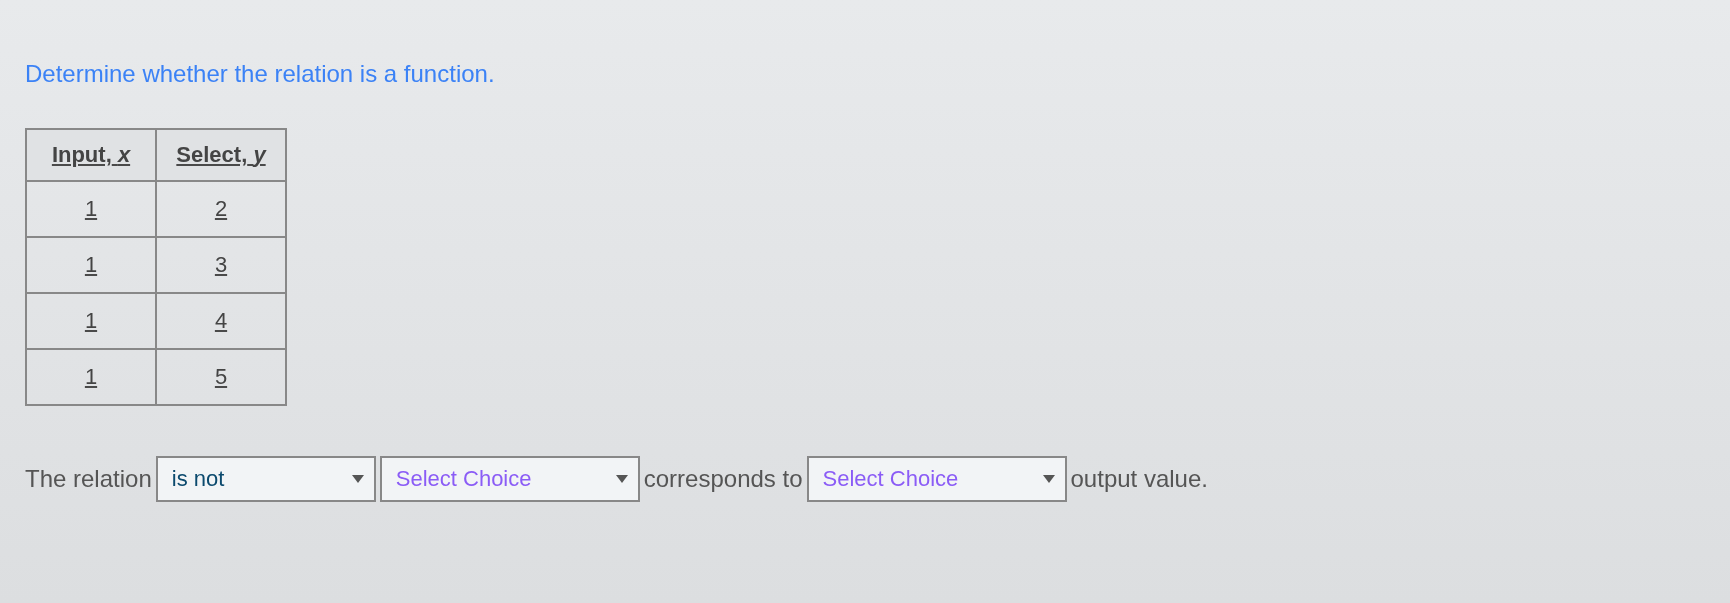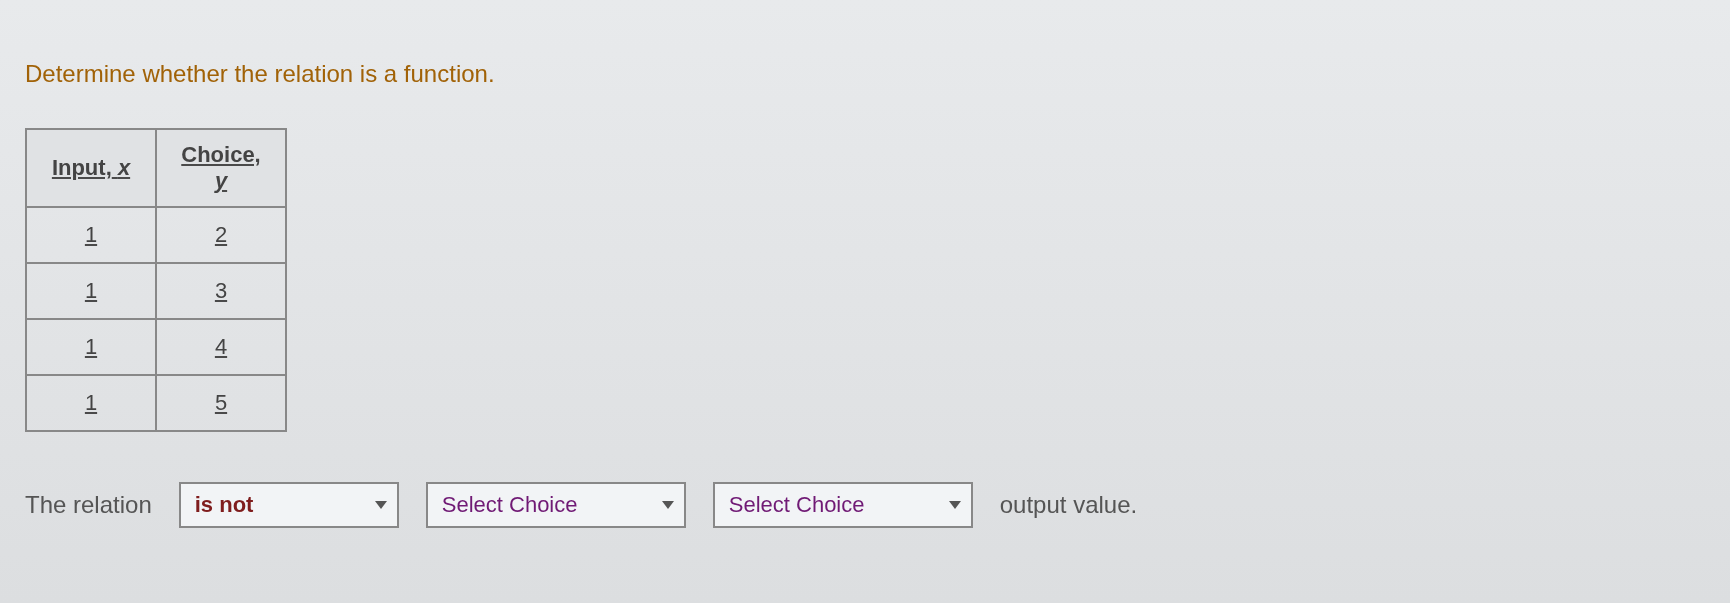--- a/index.html
+++ b/index.html
@@ -11,21 +11,21 @@
       font-family: Arial, Helvetica, sans-serif;
       background: linear-gradient(to bottom, #e8eaec 0%, #dcdee0 100%);
       width: 1730px;
       height: 603px;
       padding: 30px 25px 25px 25px;
       color: #4a4a4a;
       position: relative;
     }
     .question-text {
       font-size: 24px;
-      color: #a16207;
+      color: #3b82f6;
       font-weight: 500;
       margin-bottom: 40px;
       margin-top: 30px;
     }
     .data-table {
       border-collapse: collapse;
       margin-bottom: 50px;
       text-decoration: underline;
     }
     .data-table th,
@@ -44,21 +44,21 @@
     .data-table th .var {
       font-style: italic;
     }
     .data-table td {
       padding: 14px 18px;
       width: 130px;
     }
     .answer-row {
       display: flex;
       align-items: center;
-      gap: 27px;
+      gap: 4px;
       font-size: 24px;
       color: #555;
       flex-wrap: nowrap;
       white-space: nowrap;
     }
     .select-box {
       display: inline-flex;
       align-items: center;
       justify-content: space-between;
       border: 2px solid #888;
@@ -68,25 +68,24 @@
       cursor: pointer;
       min-width: 200px;
     }
     .select-box.narrow {
       min-width: 220px;
     }
     .select-box.wide {
       min-width: 260px;
     }
     .select-text {
-      color: #701a75;
+      color: #8b5cf6;
     }
     .select-text.filled {
-      color: #7f1d1d;
-      font-weight: bold;
+      color: #0c4a6e;
     }
     .chevron {
       margin-left: 18px;
       width: 0;
       height: 0;
       border-left: 6px solid transparent;
       border-right: 6px solid transparent;
       border-top: 8px solid #555;
     }
     .static-text {
@@ -98,21 +97,21 @@
 
 <div class="question-text">Determine whether the relation is a function.</div>
 
 <table class="data-table">
   <thead>
     <tr>
       <th>
         <span>Input,</span> <span class="var">x</span>
       </th>
       <th>
-        <span>Choice,</span> <span class="var">y</span>
+        <span>Select,</span> <span class="var">y</span>
       </th>
     </tr>
   </thead>
   <tbody>
     <tr>
       <td>1</td>
       <td>2</td>
     </tr>
     <tr>
       <td>1</td>
@@ -136,20 +135,21 @@
     <span class="select-text filled">is not</span>
     <span class="chevron"></span>
   </div>
 
 
   <div class="select-box wide">
     <span class="select-text">Select Choice</span>
     <span class="chevron"></span>
   </div>
 
+  <span class="static-text">corresponds to</span>
 
   <div class="select-box wide">
     <span class="select-text">Select Choice</span>
     <span class="chevron"></span>
   </div>
 
   <span class="static-text">output value.</span>
 </div>
 
 </body></html>

